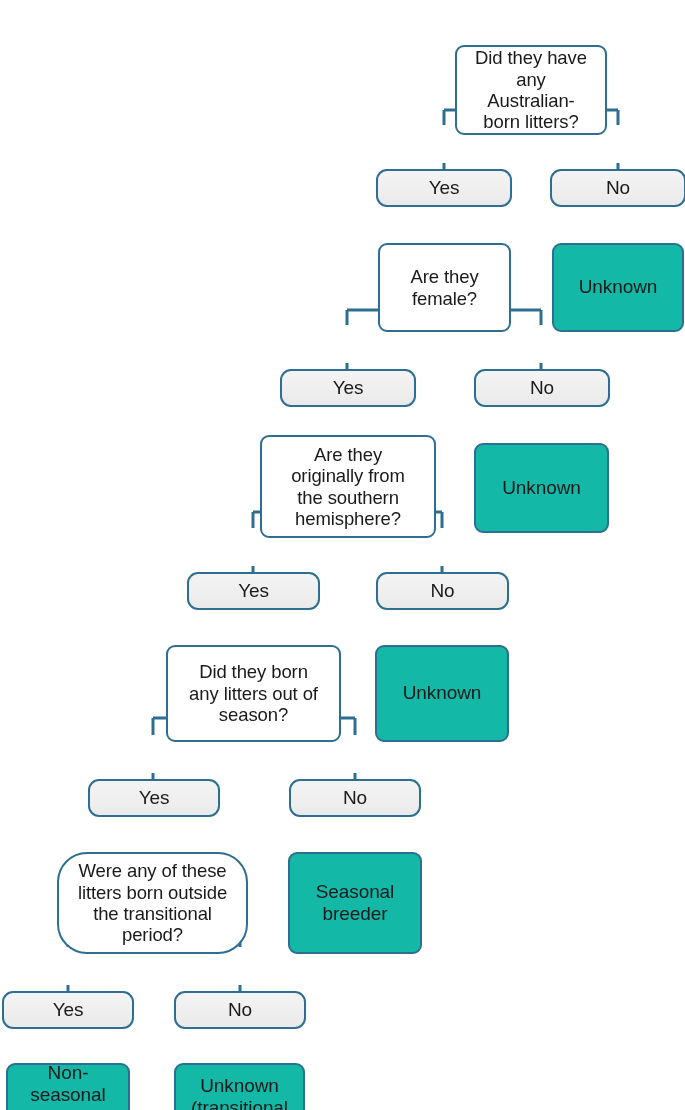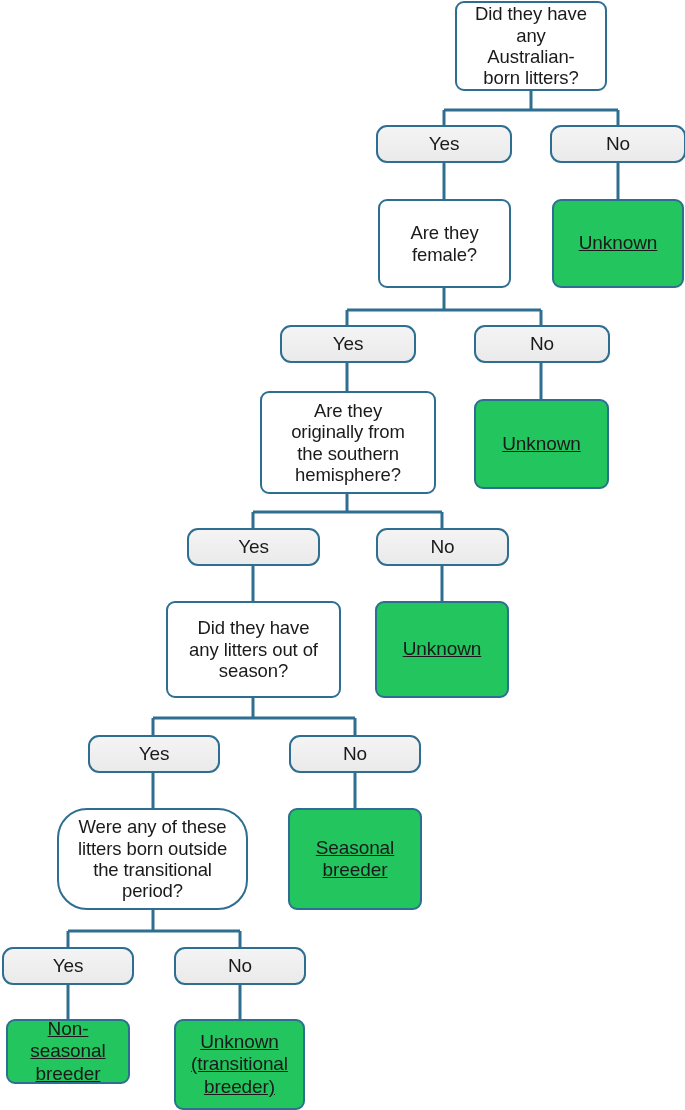--- a/index.html
+++ b/index.html
@@ -33,35 +33,35 @@
     align-items: center;
     justify-content: center;
     text-align: center;
     border: 2px solid #2e6e91;
     border-radius: 9px;
     color: #1a1a1a;
     line-height: 1.16;
     letter-spacing: -0.1px;
     padding: 10px 5px;
     white-space: pre-line;
+    margin-top: 44px;
   }
   .node.question {
     background: #ffffff;
     font-size: 18.5px;
   }
   .node.answer {
     background: #f0f0f0;
     background-image: linear-gradient(180deg, #f4f4f4 0%, #eaeaea 100%);
     font-size: 19px;
     border-radius: 11px;
   }
   .node.terminal {
-    background: #22c55e;
+    background: #14b8a6;
     font-size: 19px;
-    text-decoration: underline;
   }
 </style>
 </head>
 <body>
 
 <div id="flowchart">
 
   <svg id="connectors" viewBox="0 0 685 1110" width="685" height="1110" aria-hidden="true">
     <g fill="none" stroke="#2e6e91" stroke-width="3" stroke-linecap="butt">
 
@@ -134,21 +134,21 @@
 originally from
 the southern
 hemisphere?</div>
 
   <div class="node answer" style="left:187px; top:528px; width:133px; height:38px;">Yes</div>
 
   <div class="node answer" style="left:376px; top:528px; width:133px; height:38px;">No</div>
 
   <div class="node terminal" style="left:375px; top:601px; width:134px; height:97px;">Unknown</div>
 
-  <div class="node question" style="left:166px; top:601px; width:175px; height:97px;">Did they have
+  <div class="node question" style="left:166px; top:601px; width:175px; height:97px;">Did they born
 any litters out of
 season?</div>
 
   <div class="node answer" style="left:88px; top:735px; width:132px; height:38px;">Yes</div>
 
   <div class="node answer" style="left:289px; top:735px; width:132px; height:38px;">No</div>
 
   <div class="node terminal" style="left:288px; top:808px; width:134px; height:102px;">Seasonal
 breeder</div>
 

